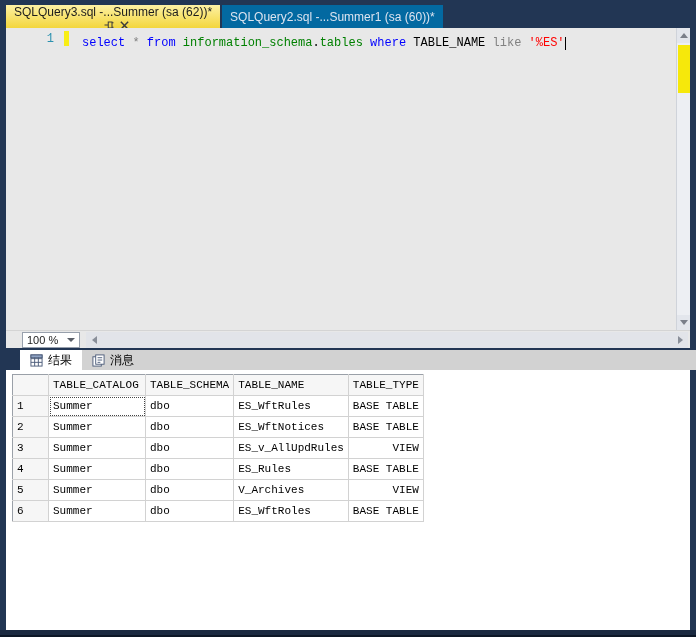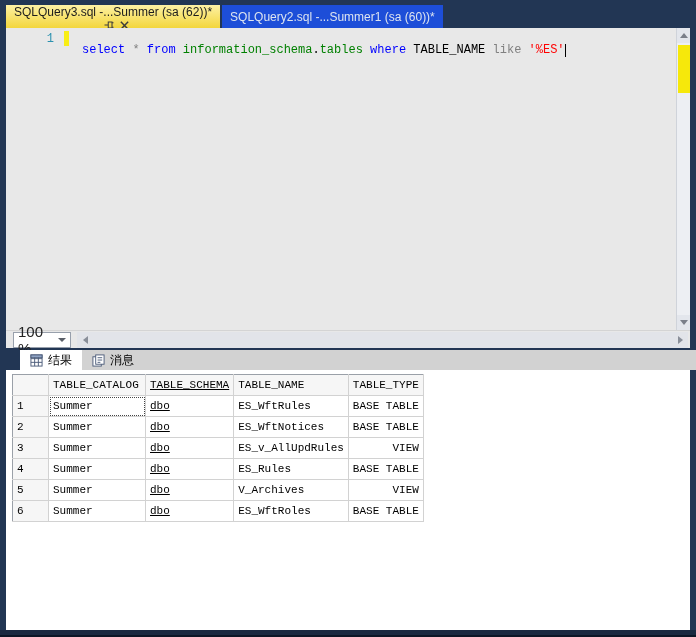--- a/index.html
+++ b/index.html
@@ -7,52 +7,52 @@
   .window {
     position: relative; width: 696px; height: 637px;
     background:#223654; overflow: hidden;
     font-family:"Liberation Sans", sans-serif;
   }
 
   
   .tabstrip { position:absolute; left:6px; top:5px; right:6px; height:23px; display:flex; }
   .doc-tab { display:flex; align-items:center; font-size:12px; padding:0 8px; white-space:nowrap; cursor:default; }
   .doc-tab.active { background:linear-gradient(#fdf1a4,#f3d63c); color:#1c1c1c;flex-direction:column; }
-  .doc-tab.inactive { background:#1d4ed8; color:#dde4f0; margin-left:2px; }
+  .doc-tab.inactive { background:#0369a1; color:#dde4f0; margin-left:2px; }
   .tab-icons { display:flex; align-items:center; gap:4px; margin-left:7px; }
   .tab-icons svg { display:block; }
 
   
   .editor { position:absolute; left:6px; top:28px; width:670px; height:302px; background:#e8e8e8; }
   .line-num { position:absolute; left:26px; top:4px; width:22px; text-align:right;
               color:#2b91af; font:12px "Liberation Mono", monospace; }
   .change-bar { position:absolute; left:58px; top:3px; width:5px; height:15px; background:#f8ee16; }
-  .code-line { position:absolute; left:76px; top:15px; font:12px "Liberation Mono", monospace;
+  .code-line { position:absolute; left:76px; top:8px; font:12px "Liberation Mono", monospace;
                white-space:pre; color:#000; }
   .tok-kw   { color:#0000ff; }
   .tok-op   { color:#808080; }
   .tok-obj  { color:#008000; }
   .tok-str  { color:#ff0000; }
   .tok-plain{ color:#000000; }
   .caret { display:inline-block; width:1px; height:13px; background:#000; vertical-align:text-bottom; }
 
   
   .vscroll { position:absolute; right:6px; top:28px; width:14px; height:302px;
              background:#edeff3; border-left:1px solid #cfd3da; }
   .sb-btn { height:15px; display:flex; align-items:center; justify-content:center; background:#e3e6ec; }
   .tri-up   { width:0; height:0; border-left:4px solid transparent; border-right:4px solid transparent; border-bottom:5px solid #7a7f89; }
   .tri-down { width:0; height:0; border-left:4px solid transparent; border-right:4px solid transparent; border-top:5px solid #7a7f89; }
   .sb-mark { position:absolute; left:1px; top:17px; width:12px; height:48px; background:#f6e80b; }
   .sb-btn.bottom { position:absolute; bottom:0; left:0; right:0; }
 
   
   .zoom-row { position:absolute; left:6px; top:330px; width:684px; height:18px;
               background:#e8e8e8; display:flex; align-items:center; border-top:1px solid #d4d4d4; }
-  .zoom-combo { width:58px; height:16px; margin-left:7px; background:#ffffff; border:1px solid #98a0ac;
-                font-size:15px; color:#222; display:flex; align-items:center; padding:0 4px; }
+  .zoom-combo { width:58px; height:16px; margin-left:16px; background:#ffffff; border:1px solid #98a0ac;
+                font-size:11px; color:#222; display:flex; align-items:center; padding:0 4px; }
   .zoom-caret { margin-left:auto; width:0; height:0; border-left:4px solid transparent;
                 border-right:4px solid transparent; border-top:4px solid #5a5f68; }
   .hscroll { flex:1; height:16px; margin:0 2px 0 6px; display:flex; align-items:center; background:#e2e4e9; }
   .h-btn { width:16px; height:16px; display:flex; align-items:center; justify-content:center; background:#e2e4e9; }
   .tri-left  { width:0; height:0; border-top:4px solid transparent; border-bottom:4px solid transparent; border-right:5px solid #8a8f99; }
   .tri-right { width:0; height:0; border-top:4px solid transparent; border-bottom:4px solid transparent; border-left:5px solid #8a8f99; }
   .h-track { flex:1; height:16px; background:#e2e4e9; }
 
   
   .results-strip { position:absolute; left:20px; top:350px; width:691px; height:20px;
@@ -63,21 +63,21 @@
 
   
   .results-pane { position:absolute; left:6px; top:370px; width:684px; height:260px; background:#ffffff; }
   .grid { position:absolute; left:6px; top:4px; display:table; border:1px solid #9aa0a8; border-collapse:collapse; }
   .grow { display:table-row; }
   .gcell { display:table-cell; border-right:1px solid #d2d2d2; border-bottom:1px solid #d2d2d2;
            font:11px "Liberation Mono", monospace; color:#000; padding:3px 4px; height:21px;
            vertical-align:middle; background:#fff; overflow:hidden; white-space:nowrap;margin-top:44px; }
   .ghead { background:#f6f6f6; }
   .grownum { background:#f6f6f6; }
-  .c0 { width:36px; } .c1 { width:97px; } .c2 { width:88px;text-decoration:underline; } .c3 { width:114px; } .c4 { width:75px;text-align:right; }
+  .c0 { width:36px; } .c1 { width:97px; } .c2 { width:88px; } .c3 { width:114px; } .c4 { width:75px;text-align:right; }
   .selected-cell { outline:1px dotted #444; outline-offset:-2px; }
 
   
   .bottom-strip { position:absolute; left:0; bottom:0; width:696px; height:7px;
                   background:#1a2940; border-bottom:2px solid #0c1626; }
 </style>
 </head>
 <body>
 
 <div class="window">

